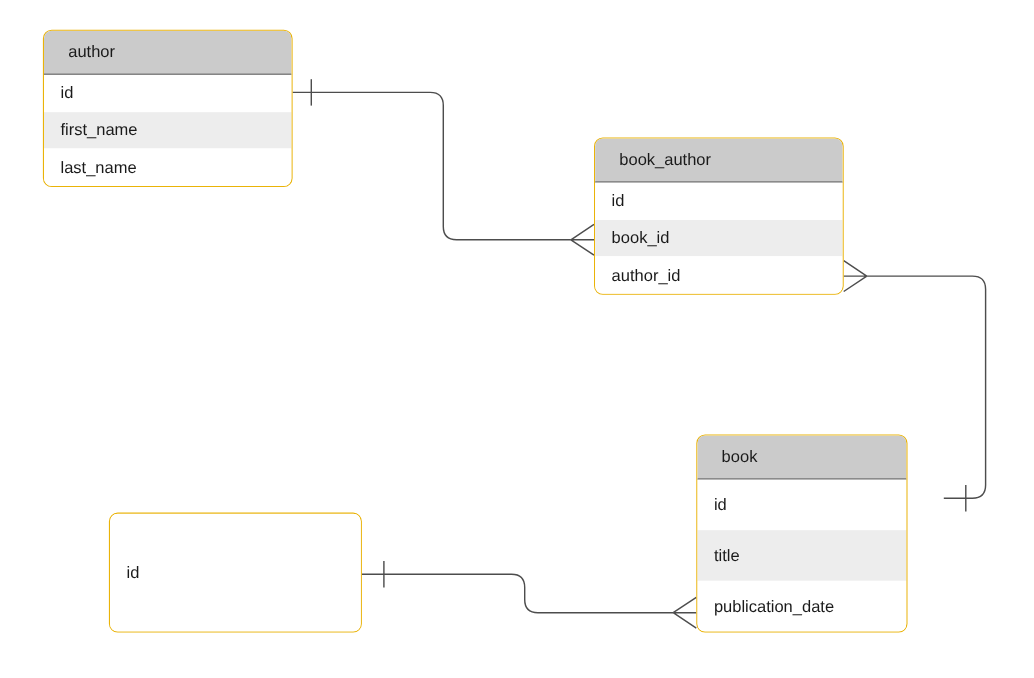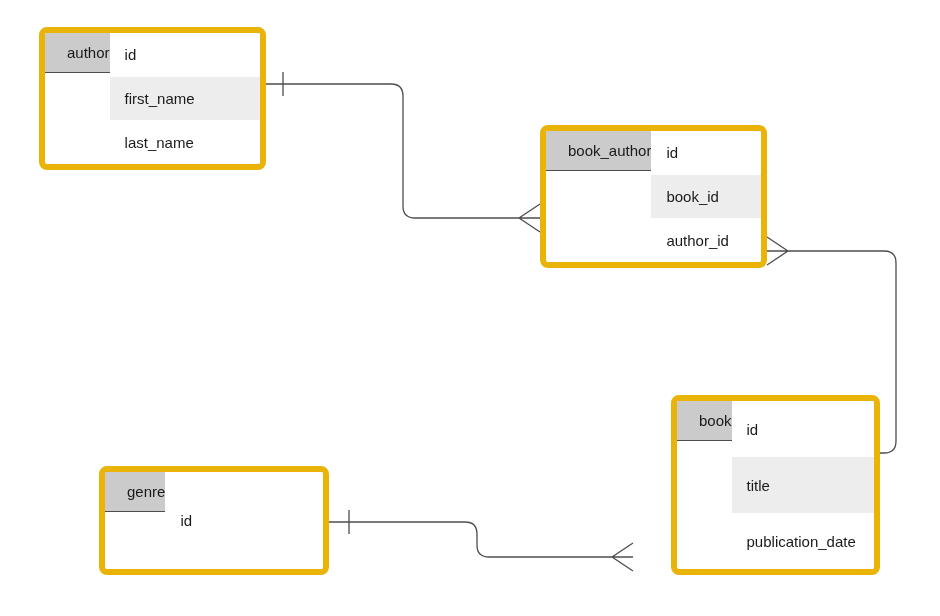--- a/index.html
+++ b/index.html
@@ -23,22 +23,23 @@
     height: 616px;
   }
   .connector-layer path {
     fill: none;
     stroke: #4d4d4d;
     stroke-width: 1.3;
   }
   .entity {
     position: absolute;
     display: flex;
+    flex-direction: column;
     background: #ffffff;
-    border: 6px solid #eab308;
+    border: 1px solid #eab308;
     border-radius: 8px;
     box-sizing: border-box;
     overflow: hidden;
     font-size: 15px;
     color: #1a1a1a;
   }
   .entity-header {
     height: 40px;
     flex: 0 0 40px;
     background: #cbcbcb;
@@ -60,21 +61,21 @@
     padding-left: 15px;
     background: #ffffff;
     text-align: right;
   }
   .field-row:nth-child(even) {
     background: #ededed;
   }
   
   .entity-author      { left: 39px;  top: 27px;  width: 227px; height: 143px; }
   .entity-book-author { left: 540px; top: 125px; width: 227px; height: 143px; }
-  .entity-book        { left: 671px; top: 395px; width: 209px; height: 180px; }
+  .entity-book        { left: 633px; top: 395px; width: 192px; height: 180px; }
   .entity-genre       { left: 99px;  top: 466px; width: 230px; height: 109px; }
 </style>
 </head>
 <body>
 
 <div class="canvas">
 
   <svg class="connector-layer" viewBox="0 0 940 616" xmlns="http://www.w3.org/2000/svg">
 
     <g>
@@ -123,21 +124,18 @@
       <span>book</span>
     </div>
     <div class="entity-rows">
       <div class="field-row">id</div>
       <div class="field-row">title</div>
       <div class="field-row">publication_date</div>
     </div>
   </div>
 
   <div class="entity entity-genre">
-    <div class="entity-header">
-      <span>genre</span>
-    </div>
     <div class="entity-rows">
       <div class="field-row">id</div>
     </div>
   </div>
 
 </div>
 
 </body></html>

